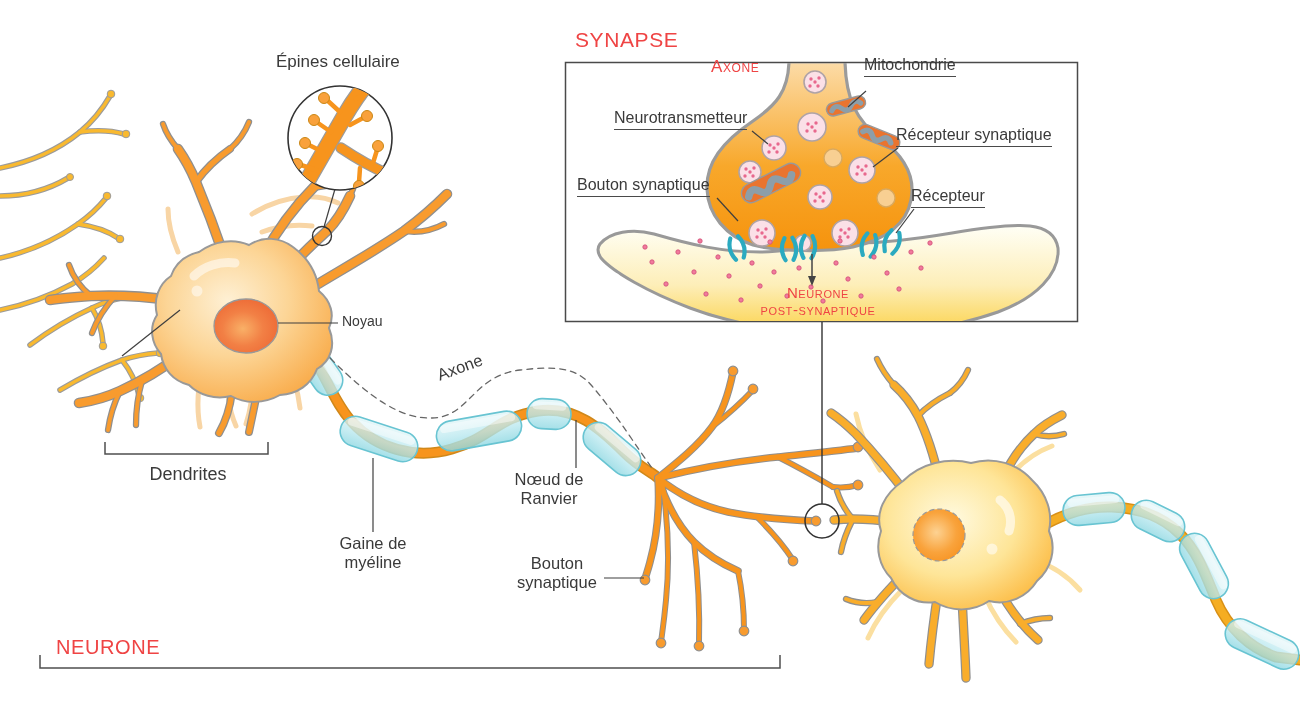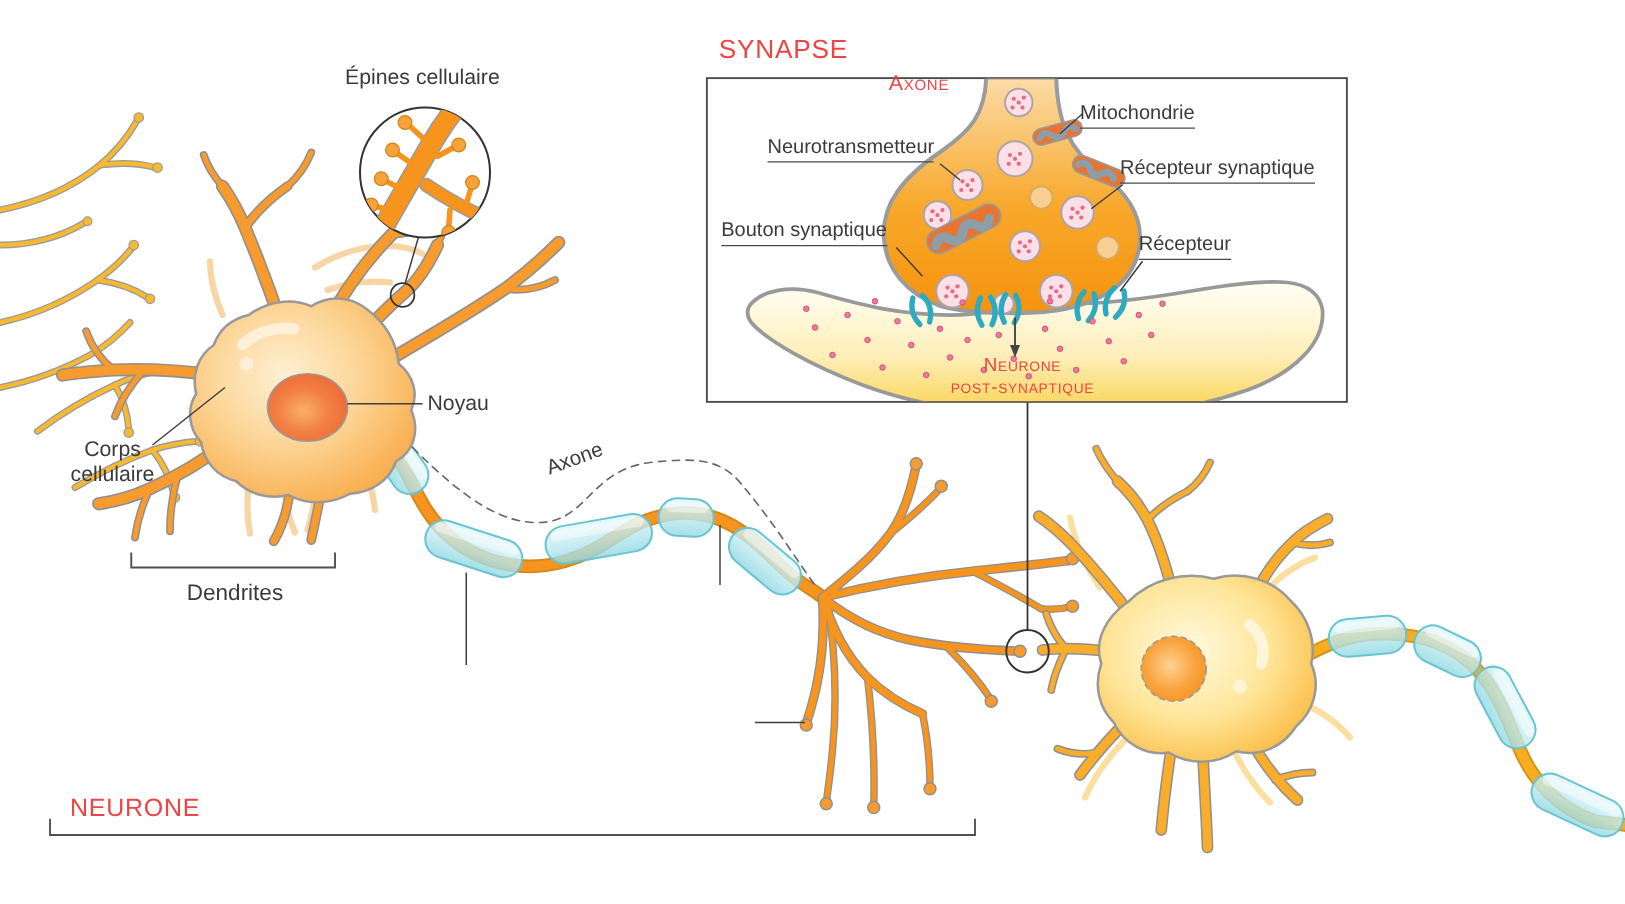--- a/index.html
+++ b/index.html
@@ -459,32 +459,40 @@
   </g>
 </g>
 
 <g>
   <line x1="822" y1="322" x2="822" y2="504" stroke="#333" stroke-width="1.4"></line>
   <circle cx="822" cy="521" r="17" fill="none" stroke="#333" stroke-width="1.5"></circle>
 </g>
 </svg>
 
 <div class="lbl" style="left:276px;top:52px;font-size:17px">Épines cellulaire</div>
-<div class="lbl" style="left:342px;top:313px;font-size:17px">Noyau</div>
-<div class="lbl c" style="left:38px;top:350px;width:104px;font-size:17px">
-  <div>Corps</div>
-  <div>cellulaire</div>
-</div>
+<div class="lbl" style="left:342px;top:313px;font-size:14px">Noyau</div>
 <div class="lbl c" style="left:136px;top:464px;width:104px;font-size:18px">Dendrites</div>
 <div class="lbl" style="left:438px;top:366px;font-size:16.5px;transform:rotate(-20deg);transform-origin:0 50%">Axone</div>
+<div class="lbl c" style="left:319px;top:534px;width:108px;font-size:16.5px">
+  <div>Gaine de</div>
+  <div>myéline</div>
+</div>
+<div class="lbl c" style="left:497px;top:470px;width:104px;font-size:16.5px">
+  <div>Nœud de</div>
+  <div>Ranvier</div>
+</div>
+<div class="lbl c" style="left:505px;top:554px;width:104px;font-size:16.5px">
+  <div>Bouton</div>
+  <div>synaptique</div>
+</div>
 <div class="lbl navy big" style="left:56px;top:636px">NEURONE</div>
 
 <div class="lbl navy big" style="left:575px;top:28px;font-size:21px">SYNAPSE</div>
 <div class="lbl navy sc ax" style="left:711px;top:57px">Axone</div>
-<div class="lbl u" style="left:864px;top:82px">Mitochondrie</div>
+<div class="lbl u" style="left:864px;top:56px">Mitochondrie</div>
 <div class="lbl u" style="left:614px;top:109px">Neurotransmetteur</div>
 <div class="lbl u" style="left:896px;top:126px">Récepteur synaptique</div>
 <div class="lbl u" style="left:577px;top:176px">Bouton synaptique</div>
 <div class="lbl u" style="left:911px;top:187px">Récepteur</div>
 <div class="lbl c navy sc" style="left:718px;top:284px;width:200px;font-size:15px;line-height:17px">
   <div>Neurone</div>
   <div>post-synaptique</div>
 </div>
 </div>
 

